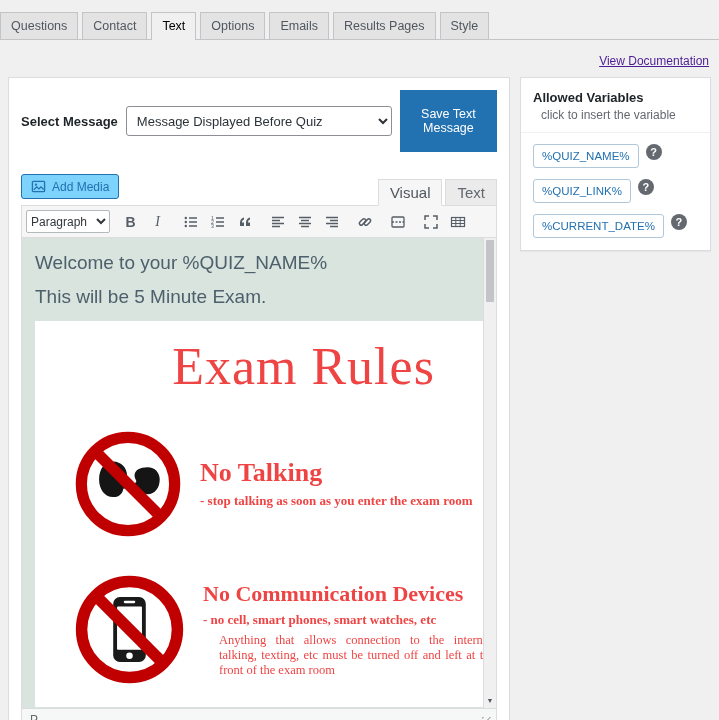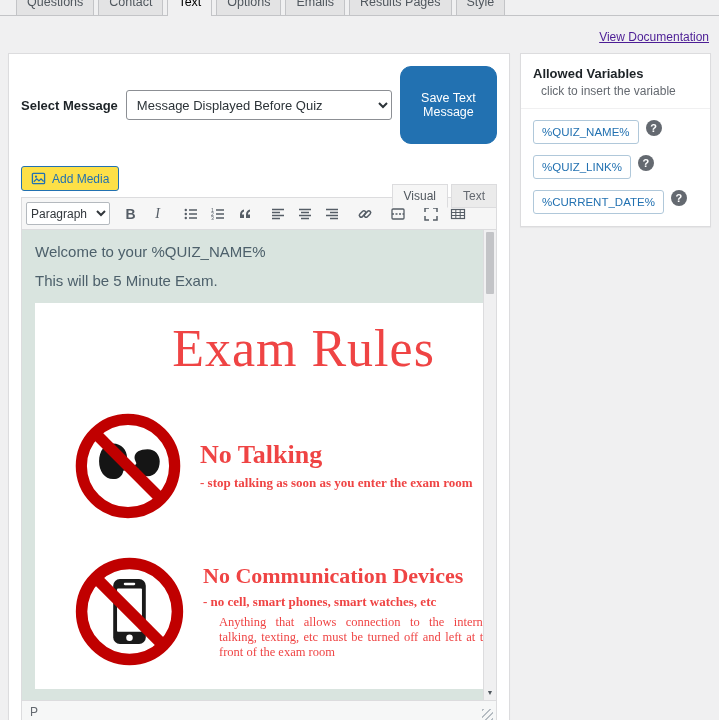--- a/index.html
+++ b/index.html
@@ -1,55 +1,55 @@
 <!DOCTYPE html>
 <html><head>
 <meta charset="utf-8">
 <style>
   *{margin:0;padding:0;box-sizing:border-box}
   html,body{width:719px;height:720px}
   body{background:#f0f0f1;font-family:"Liberation Sans",sans-serif;font-size:13px;color:#3c434a;overflow:hidden;position:relative}
 
   
-  .nav-tab-bar{display:flex;align-items:flex-end;padding:5px 16px 0;border-bottom:1px solid #c3c4c7;height:16px}
+  .nav-tab-bar{display:flex;align-items:flex-end;padding:5px 0 0;border-bottom:1px solid #c3c4c7;height:40px}
   .nav-tab{background:#e3e3e4;border:1px solid #c3c4c7;border-bottom:none;padding:6px 10px;margin-right:4px;font-size:12.5px;color:#50575e;cursor:pointer;white-space:nowrap}
   .nav-tab.active{background:#f0f0f1;color:#000;margin-bottom:-1px;padding-bottom:7px}
 
   .doc-row{text-align:right;padding:13px 10px 9px}
   .doc-link{color:#4c1d95;font-size:12px;text-decoration:underline;cursor:pointer}
 
   .layout{display:flex;align-items:flex-start;gap:10px;padding:0 8px}
   .main-panel{width:502px;background:#fff;border:1px solid #dcdcde;padding:12px 12px 14px;box-shadow:0 1px 1px rgba(0,0,0,.04)}
   .side-panel{width:191px;background:#fff;border:1px solid #dcdcde;padding:12px;box-shadow:0 1px 1px rgba(0,0,0,.04)}
 
   
   .msg-row{display:flex;align-items:center;gap:8px}
   .msg-label{font-weight:bold;white-space:nowrap;color:#1d2327}
   .msg-select{flex:0 0 266px;height:30px;border:1px solid #8c8f94;border-radius:3px;background:#fff;color:#2c3338;font-size:13px;padding:0 6px;font-family:inherit}
-  .save-btn{margin-left:auto;background:#2271b1;border:1px solid #2271b1;color:#fff;font-size:12.5px;padding:24px 12px;border-radius:11px;cursor:pointer;font-family:inherit}
+  .save-btn{margin-left:auto;background:#2271b1;border:1px solid #2271b1;color:#fff;font-size:12.5px;padding:16px 12px;border-radius:0;cursor:pointer;font-family:inherit}
 
   
   .editor-wrap{margin-top:22px}
   .editor-top{display:flex;justify-content:space-between;align-items:flex-end}
-  .add-media-btn{display:inline-flex;align-items:center;gap:6px;background:#fde047;border:1px solid #2271b1;color:#2271b1;font-size:12px;padding:4px 9px;border-radius:3px;cursor:pointer;margin-bottom:6px;font-family:inherit}
+  .add-media-btn{display:inline-flex;align-items:center;gap:6px;background:#7dd3fc;border:1px solid #2271b1;color:#2271b1;font-size:12px;padding:4px 9px;border-radius:3px;cursor:pointer;margin-bottom:6px;font-family:inherit}
   .mode-tabs{display:flex;align-items:flex-end}
-  .mode-tab{font-size:12px;padding:4px 11px;border:1px solid #dcdcde;margin-left:3px;background:#ebebeb;color:#646970;cursor:pointer;position:relative;top:11px;z-index:2}
+  .mode-tab{font-size:15px;padding:4px 11px;border:1px solid #dcdcde;margin-left:3px;background:#ebebeb;color:#646970;cursor:pointer;position:relative;top:1px;z-index:2}
   .mode-tab.active{background:#f6f6f6;color:#50575e;border-bottom-color:#f6f6f6}
 
   .editor-box{border:1px solid #dcdcde;position:relative;z-index:1;background:#fff}
   .mce-toolbar{background:#f6f6f6;border-bottom:1px solid #dcdcde;padding:4px;display:flex;align-items:center}
   .para-select{width:84px;height:23px;font-size:12px;border:1px solid #b4b9be;border-radius:2px;background:#fff;color:#32373c;margin-right:7px;font-family:inherit}
   .tb-btn{width:27px;height:23px;display:flex;align-items:center;justify-content:center;border:1px solid transparent;border-radius:2px;cursor:pointer;color:#555d66}
   .tb-sep{margin-left:6px}
   .tb-bold{font-weight:bold;font-size:14px}
   .tb-italic{font-style:italic;font-size:14px;font-family:"Liberation Serif",serif}
 
   .editor-content{position:relative;height:470px;background:#d9e4df;overflow:hidden}
   .editor-inner{height:100%;overflow:hidden;padding:13px 14px 0 13px;margin-right:13px}
-  .editor-p{font-size:15px;color:#4d606b;line-height:1.25;margin:0 0 10px}
+  .editor-p{font-size:19px;color:#4d606b;line-height:1.25;margin:0 0 10px}
 
   .poster{background:#fff;width:537px;margin-top:12px;padding:16px 27px 20px;font-family:"Liberation Serif",serif;color:#ef4444}
   .poster-title{font-size:52px;text-align:center;letter-spacing:1px}
   .poster-sub{font-size:23px;text-align:center;margin-top:8px}
   .rule{display:flex;align-items:center;gap:16px;margin-top:32px;padding-left:10px}
   .rule-icon{flex:0 0 auto}
   .rule-h{font-size:26px;font-weight:bold}
   .rule2 .rule-h{font-size:22px}
   .rule-sub{font-size:13px;font-weight:bold;margin-top:5px}
   .rule-detail{font-size:12.5px;margin-top:5px;padding-left:16px;text-align:justify;max-width:292px}

